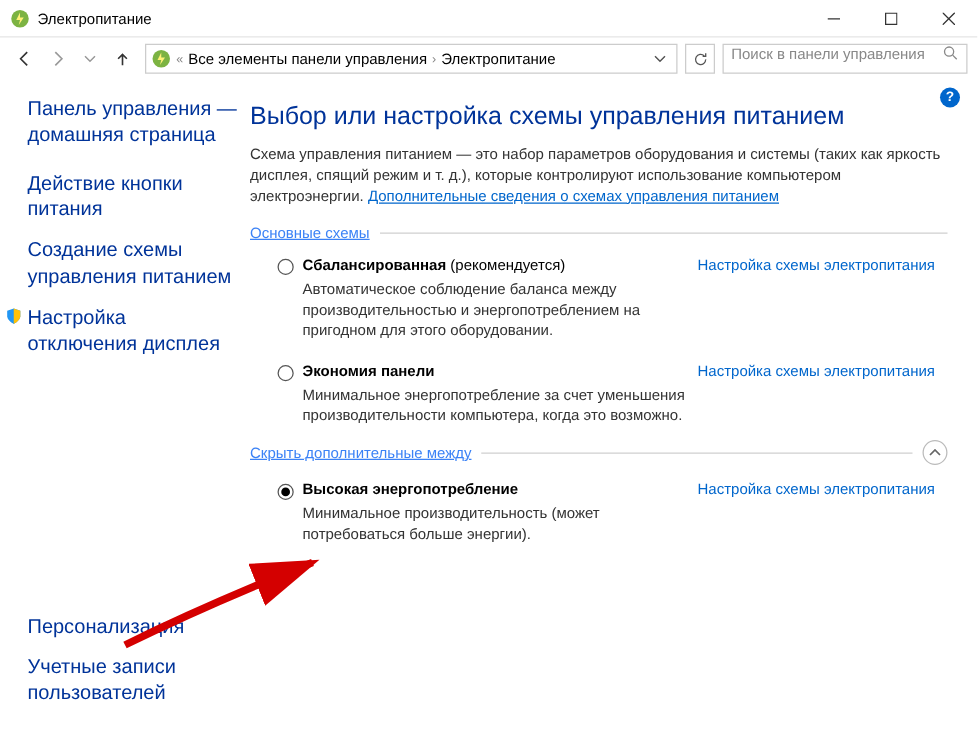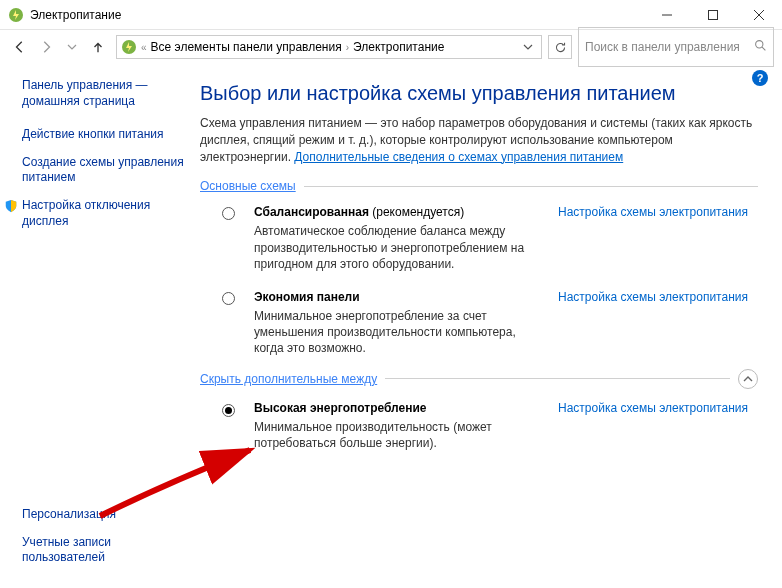--- a/index.html
+++ b/index.html
@@ -64,23 +64,23 @@
     display:flex; align-items:center; justify-content:center;
     color:#555;
   }
   .refresh-btn {
     width: 24px; height: 24px;
     border: 1px solid #ccc;
     display: flex; align-items: center; justify-content: center;
     color: #555;
   }
   .searchbox {
-    width: 196px; height: 40px;
+    width: 196px; height: 24px;
     border: 1px solid #ccc;
-    display: flex; align-items: center;
+    display: flex; align-items: flex-start;
     padding: 0 6px;
     color: #888;
   }
   .searchbox input {
     border: none; outline: none; flex: 1; font-size: 12px; color: #333;
     background: transparent;
   }
   .searchbox input::placeholder { color: #888; }
   .searchbox .mag { margin-left: 4px; color: #888; }
   
@@ -90,21 +90,21 @@
     position: relative;
   }
   .sidebar {
     width: 200px;
     padding: 14px 10px 10px 22px;
     display: flex;
     flex-direction: column;
   }
   .sidebar .side-link {
     color: #003399;
-    font-size: 12px;
+    font-size: 16px;
     margin-bottom: 12px;
     line-height: 1.3;
     cursor: pointer;
   }
   .sidebar .side-link.with-icon {
     position: relative;
     padding-left: 0;
   }
   .sidebar .side-icon {
     position: absolute;
@@ -159,21 +159,20 @@
     border: 1px solid #bbb;
     border-radius: 50%;
     display:flex; align-items:center; justify-content:center;
     color:#666;
     font-size:10px;
     background:#fff;
   }
   .plan {
     display: flex;
     padding: 6px 0 12px 22px;
-    gap: 12px;
   }
   .plan .radio-col { width: 20px; padding-top: 2px; }
   .plan .radio {
     width: 13px; height: 13px;
     border: 1px solid #555;
     border-radius: 50%;
     display:inline-flex; align-items:center; justify-content:center;
     background:#fff;
   }
   .plan .radio.selected::after {

